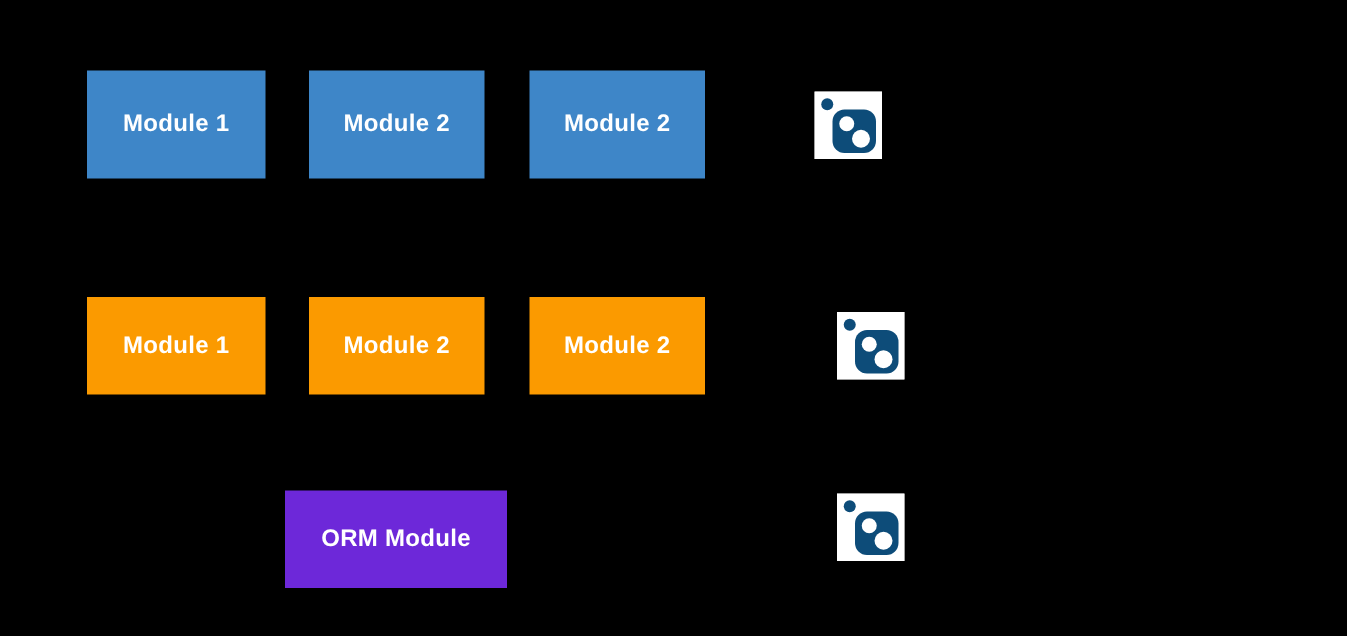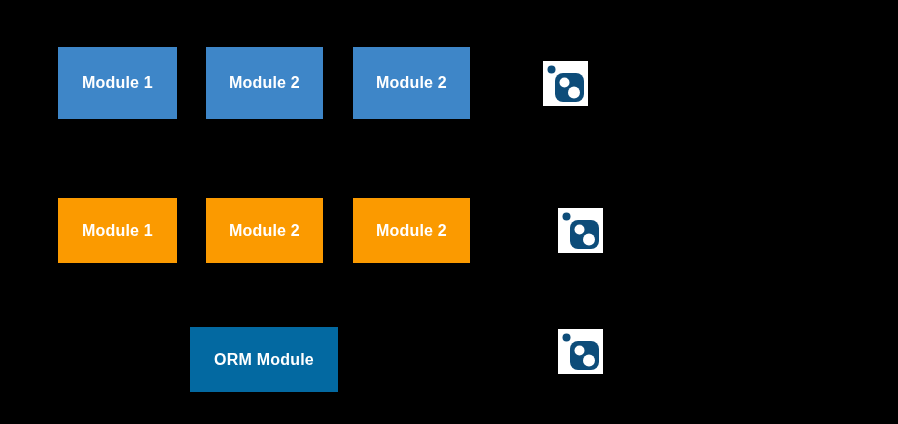--- a/index.html
+++ b/index.html
@@ -34,21 +34,21 @@
     font-size: 16px;
     font-weight: bold;
     letter-spacing: 0.2px;
     text-align: center;
     line-height: 1.1;
     user-select: none;
   }
 
   .module-box.blue   { background: #3e86c8; }
   .module-box.orange { background: #fb9a00; }
-  .module-box.gray   { background: #0369a1; }
+  .module-box.gray   { background: #6d28d9; }
 
   
   .pkg-icon {
     position: absolute;
     background: #ffffff;
     box-sizing: border-box;
   }
   .pkg-icon svg {
     display: block;
     width: 100%;

